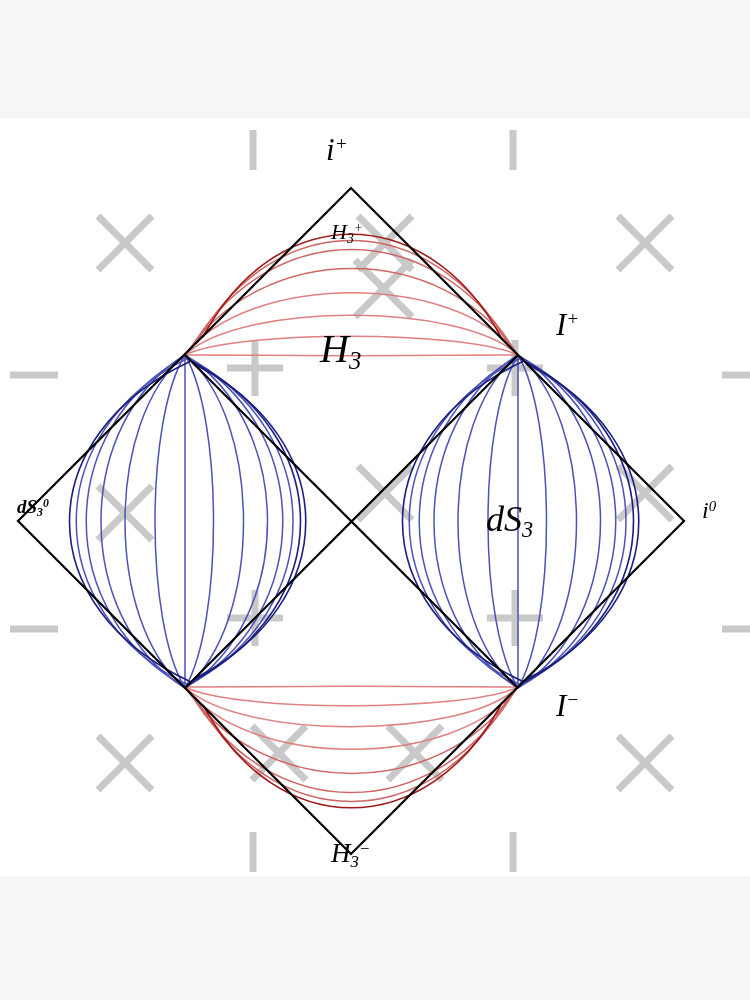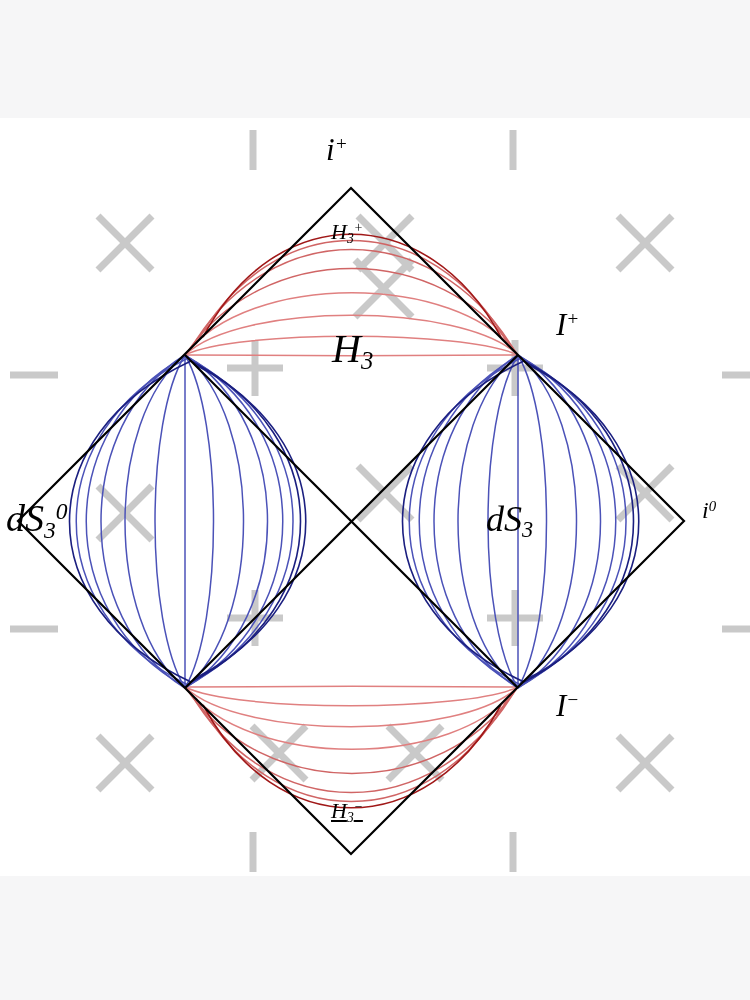--- a/index.html
+++ b/index.html
@@ -67,24 +67,24 @@
     font-style: italic;
     font-size: 0.62em;
   }
   .label sub { vertical-align: -0.28em; }
   .label sup { vertical-align: 0.50em; }
   #label-i-plus   { left: 326px; top: 132px; font-size: 31px; }
   #label-I-plus   { left: 556px; top: 307px; font-size: 31px; }
   #label-i-zero   { left: 702px; top: 497px; font-size: 24px; }
   #label-I-minus  { left: 556px; top: 688px; font-size: 31px; }
   #label-dS3      { left: 486px; top: 498px; font-size: 36px; }
-  #label-dS3-0    { left: 6px;  top: 496px; font-size: 38px; }
-  #label-H3       { left: 320px; top: 325px; font-size: 40px; margin-left: 12px; }
+  #label-dS3-0    { left: 17px;  top: 496px; font-size: 19px; font-weight: bold; }
+  #label-H3       { left: 320px; top: 325px; font-size: 40px; }
   #label-H3-plus  { left: 331px; top: 204px; font-size: 22px; margin-top: 15px; }
-  #label-H3-minus { left: 331px; top: 798px; font-size: 22px; text-decoration: underline; }
+  #label-H3-minus { left: 331px; top: 838px; font-size: 27px; }
 </style>
 </head>
 <body>
 
 <div id="page">
 
   <div class="band" id="band-top"></div>
   <div class="band" id="band-bottom"></div>
   <div id="canvas-area"></div>
 

